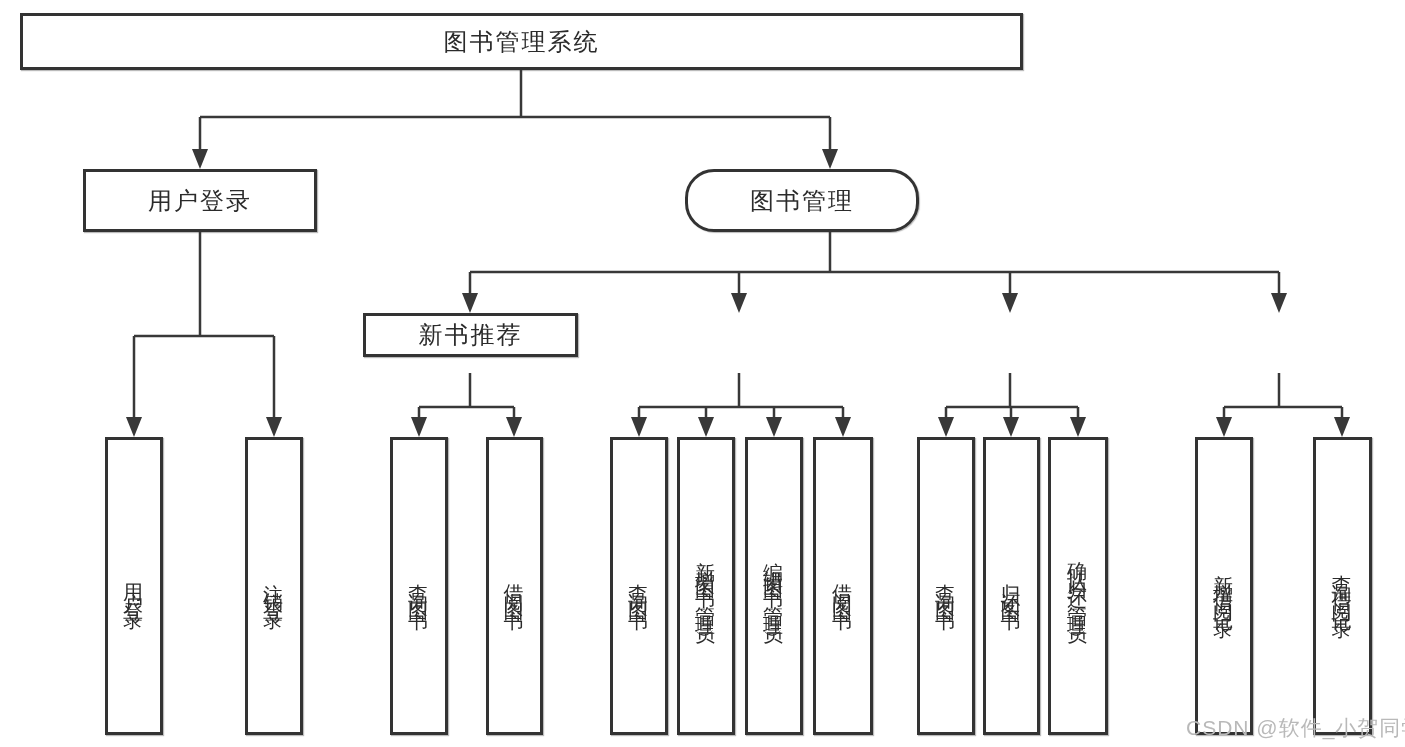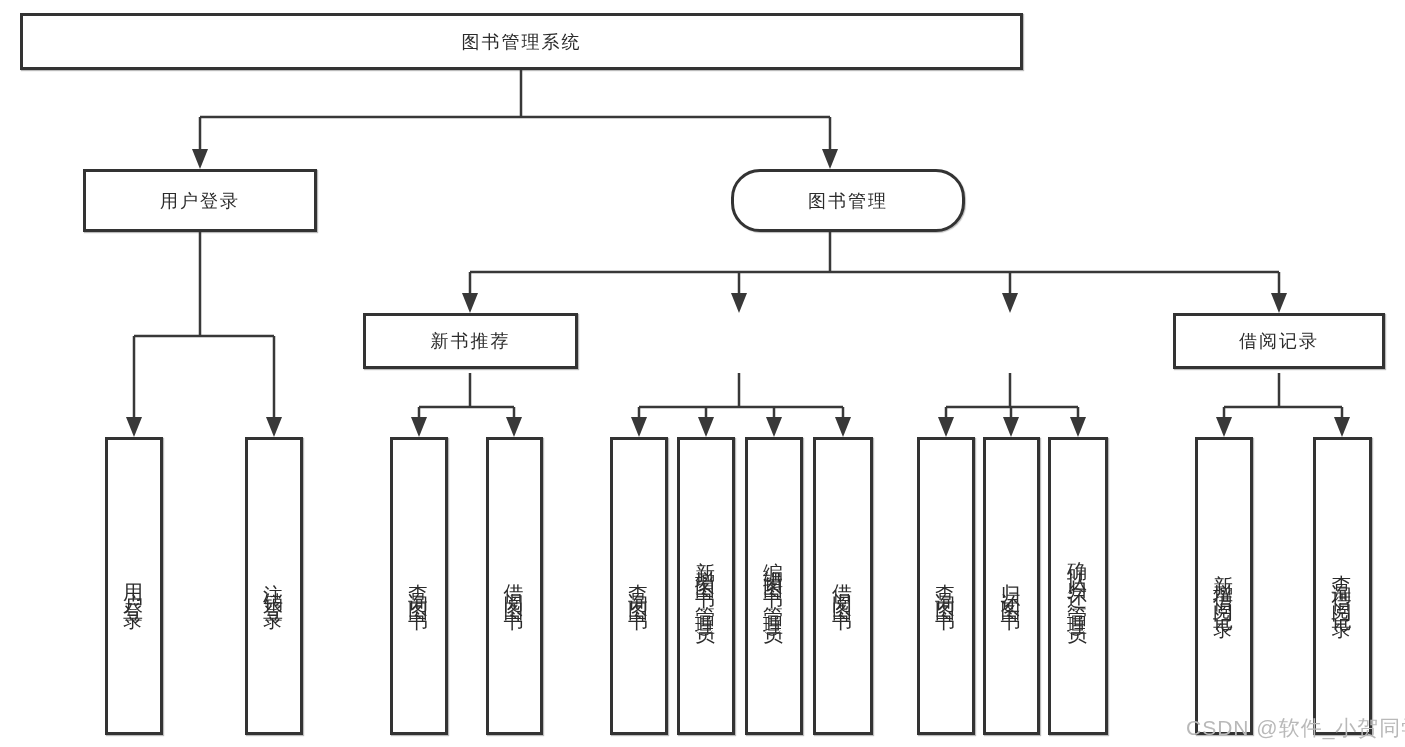--- a/index.html
+++ b/index.html
@@ -27,40 +27,40 @@
     box-sizing: border-box;
     background: #ffffff;
     border: 3px solid #333333;
     box-shadow: 1px 1px 1px rgba(60,60,60,0.35);
     display: flex;
     align-items: center;
     justify-content: center;
     color: #2b2b2b;
   }
   .h-label {
-    font-size: 18px;
+    font-size: 24px;
     letter-spacing: 2px;
     white-space: nowrap;
   }
   .vtext {
     writing-mode: vertical-rl;
     text-orientation: mixed;
     white-space: nowrap;
     font-size: 20px;
     letter-spacing: 9px;
     color: #2b2b2b;
   }
   
   .n-root  { left: 20px;  top: 13px;  width: 1003px; height: 57px; }
   
   .n-l2 { top: 169px; height: 63px; width: 234px; }
   .n-user-login { left: 83px; }
-  .n-book-mgmt  { left: 731px; border-radius: 29px; }
-  
-  .n-l3 { top: 313px; height: 56px; }
+  .n-book-mgmt  { left: 685px; border-radius: 29px; }
+  
+  .n-l3 { top: 313px; height: 44px; }
   .n-new-book   { left: 363px;  width: 215px; }
   .n-borrow     { left: 633px;  width: 213px; }
   .n-current    { left: 903px;  width: 215px; }
   .n-record     { left: 1173px; width: 212px; }
   
   .leaf { top: 437px; height: 298px; }
   .leaf-1  { left: 105px;  width: 58px; }
   .leaf-2  { left: 245px;  width: 58px; }
   .leaf-3  { left: 390px;  width: 58px; }
   .leaf-4  { left: 486px;  width: 57px; }
@@ -142,23 +142,20 @@
   <div class="box n-l2 n-user-login">
     <span class="h-label">用户登录</span>
   </div>
   <div class="box n-l2 n-book-mgmt">
     <span class="h-label">图书管理</span>
   </div>
 
   <div class="box n-l3 n-new-book">
     <span class="h-label">新书推荐</span>
   </div>
-  <div class="box n-l3 n-record">
-    <span class="h-label">借阅记录</span>
-  </div>
 
   <div class="box leaf leaf-1">
     <span class="vtext">用户登录</span>
   </div>
   <div class="box leaf leaf-2">
     <span class="vtext">注销登录</span>
   </div>
 
   <div class="box leaf leaf-3">
     <span class="vtext">查询图书</span>

